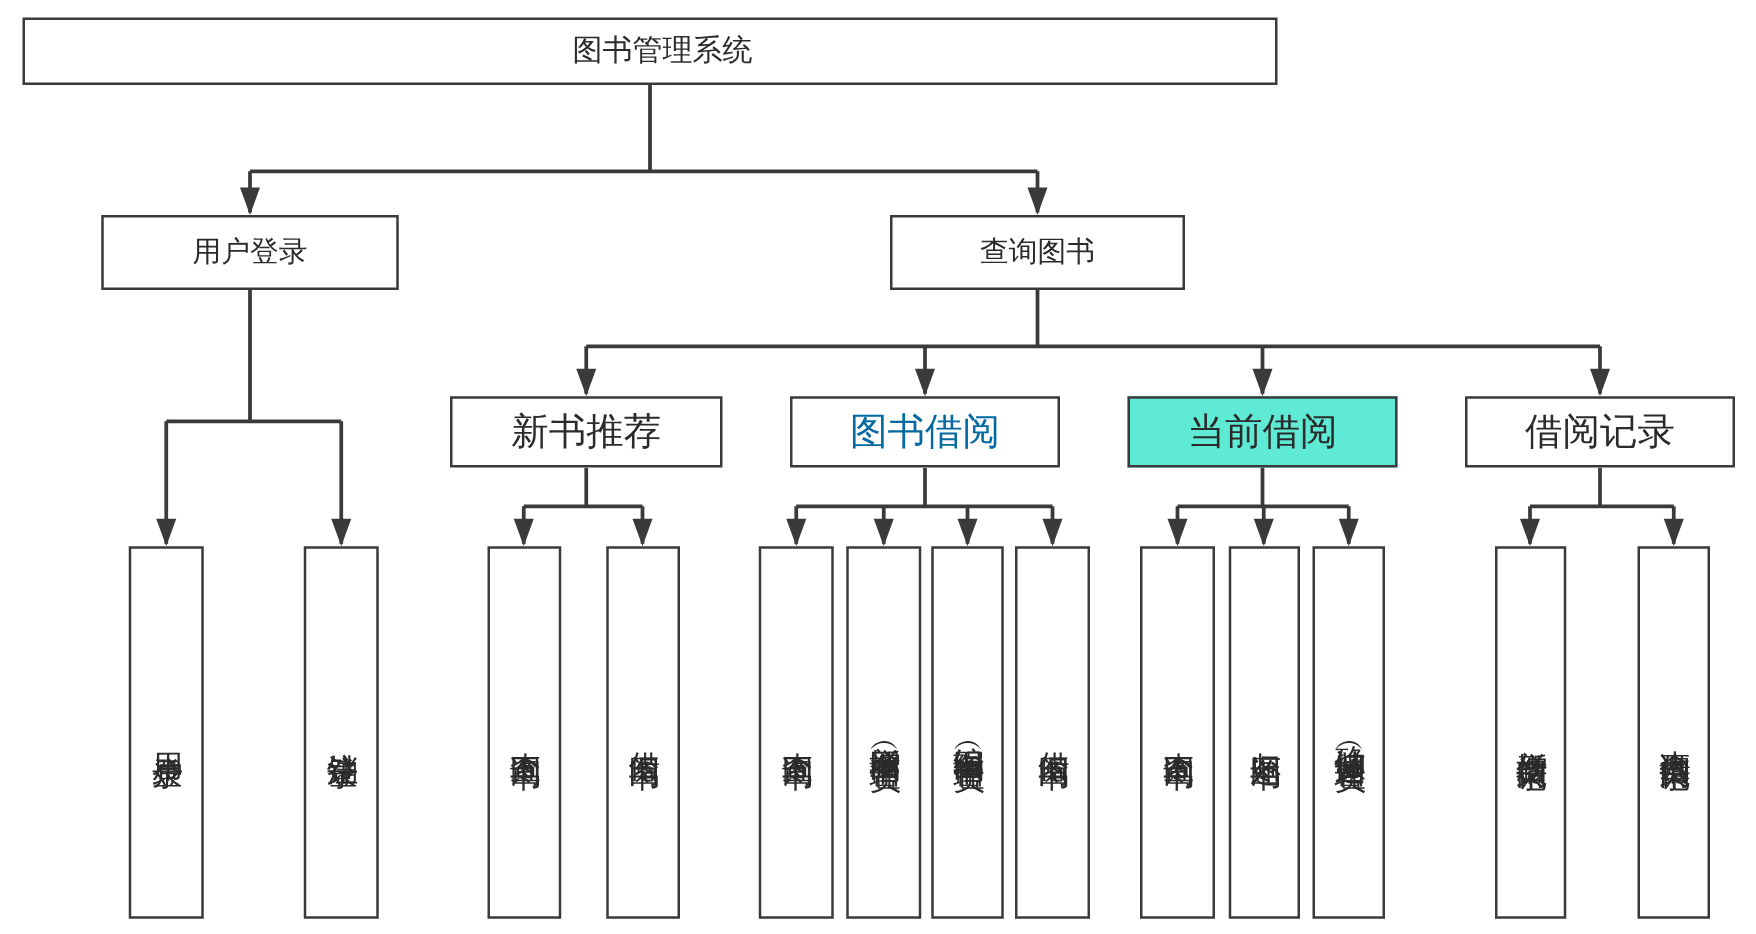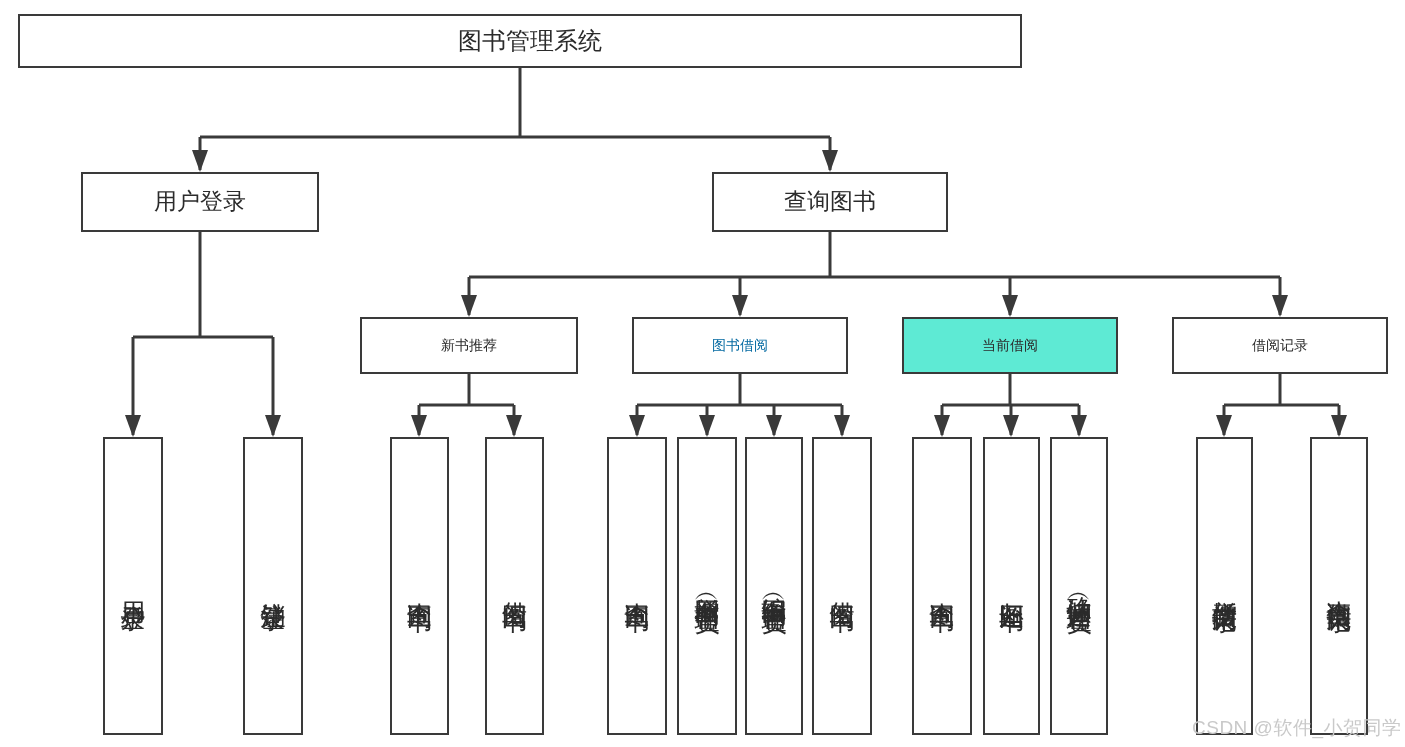--- a/index.html
+++ b/index.html
@@ -36,21 +36,21 @@
   }
   .node-label {
     color: #2b2b2b;
     font-family: "Liberation Sans", "DejaVu Sans", sans-serif;
     line-height: 1.04;
     text-align: center;
     white-space: pre;
   }
   .node-root .node-label { font-size: 24px; margin-left: 20px; }
   .node-level1 .node-label { font-size: 23px; }
-  .node-level2 .node-label { font-size: 14px; }
+  .node-level2 .node-label { font-size: 30px; }
   .node-leaf .node-label {
     writing-mode: vertical-rl;
     text-orientation: upright;
     font-size: 25px;
     letter-spacing: 2px;
     line-height: 1;
   }
   #watermark {
     position: absolute;
     color: #c9c9c9;
@@ -174,14 +174,13 @@
       <div class="node-box node-leaf" style="left: 1050px; top: 437px; width: 58px; height: 298px; background: rgb(255, 255, 255); border-color: rgb(58, 58, 58);">
         <span class="node-label" style="color: rgb(43, 43, 43);">确认归还（管理员）</span>
       </div>
       <div class="node-box node-leaf" style="left: 1196px; top: 437px; width: 57px; height: 298px; background: rgb(255, 255, 255); border-color: rgb(58, 58, 58);">
         <span class="node-label" style="color: rgb(43, 43, 43);">新增借阅记录</span>
       </div>
       <div class="node-box node-leaf" style="left: 1310px; top: 437px; width: 58px; height: 298px; background: rgb(255, 255, 255); border-color: rgb(58, 58, 58);">
         <span class="node-label" style="color: rgb(43, 43, 43);">查询借阅记录</span>
       </div>
     </div>
-  <div id="watermark" style="left: 1192px; top: 715px; color: rgb(201, 201, 201);">CSDN @软件_小贺同学</div>
 </div>
 
 </body></html>

